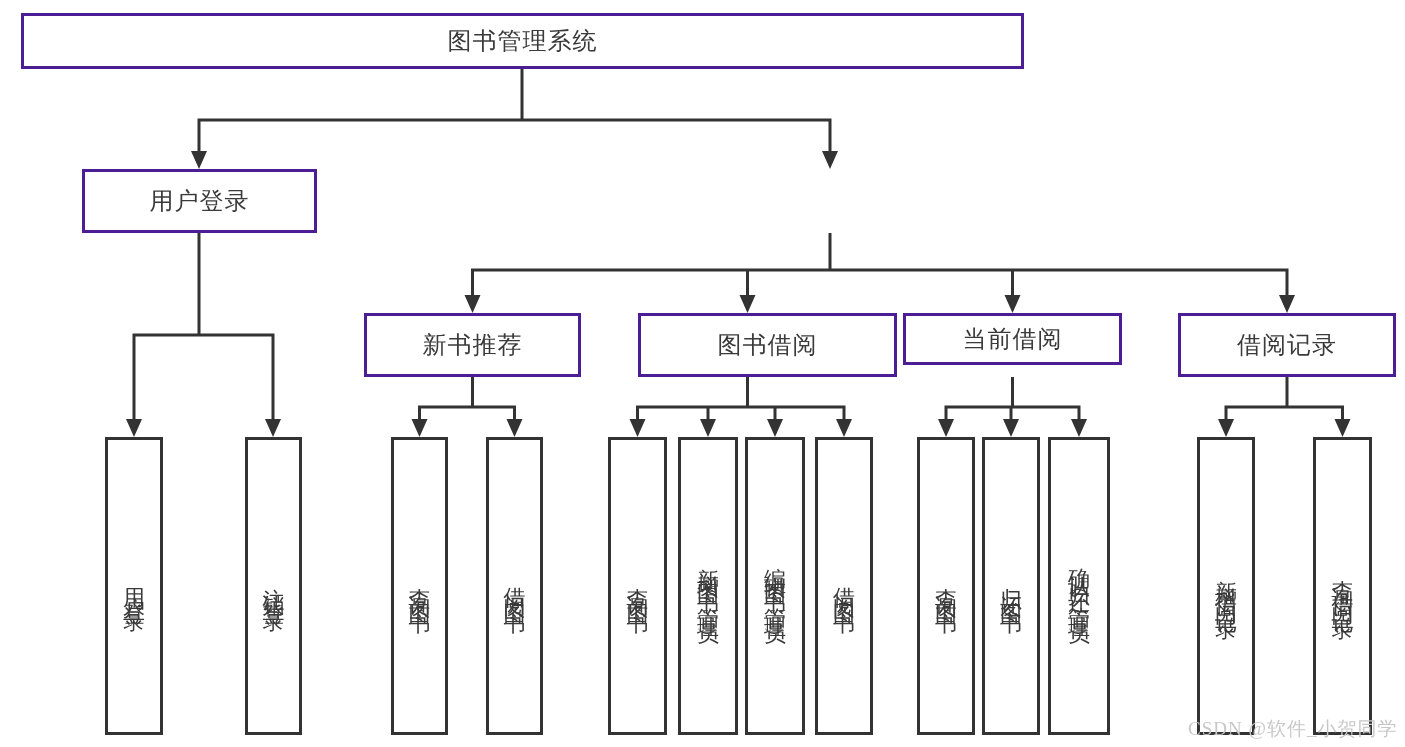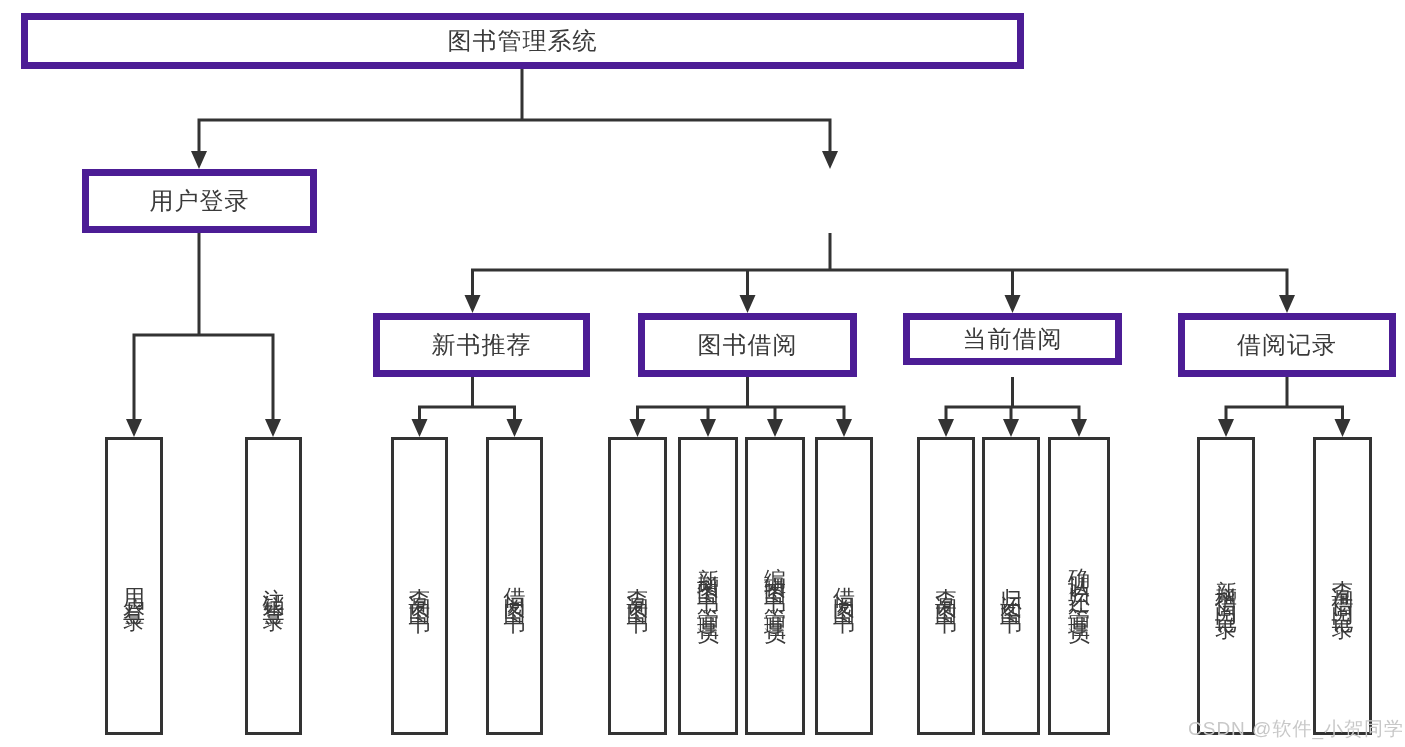--- a/index.html
+++ b/index.html
@@ -18,21 +18,21 @@
   .wires {
     position: absolute;
     left: 0; top: 0;
     width: 1405px;
     height: 747px;
     z-index: 0;
   }
   .box {
     position: absolute;
     box-sizing: border-box;
-    border: 7px solid #4c1d95;
+    border: 3px solid #4c1d95;
     background: #ffffff;
     color: #3a3a3a;
     display: flex;
     align-items: center;
     justify-content: center;
     font-size: 24px;
     z-index: 1;
     letter-spacing: 1px;
   }
   .vbox {
@@ -52,20 +52,21 @@
   }
   .watermark {
     position: absolute;
     left: 1188px;
     top: 716px;
     font-size: 19px;
     color: #c8c8c8;
     white-space: nowrap;
     z-index: 3;
     letter-spacing: 1px;
+    font-family: Liberation Serif, serif;
   }
 </style>
 </head>
 <body>
 
 <div class="canvas">
 
   <svg class="wires" viewBox="0 0 1405 747" xmlns="http://www.w3.org/2000/svg">
     <path fill="none" stroke="#333333" stroke-width="3" d="
       M522 69 V121
@@ -120,22 +121,22 @@
       M1003 419 h16 l-8 18 z
       M1071 419 h16 l-8 18 z
       M1218 419 h16 l-8 18 z
       M1334.5 419 h16 l-8 18 z"></path>
   </svg>
 
   <div class="box" style="left:21px; top:13px; width:1003px; height:56px;">图书管理系统</div>
 
   <div class="box" style="left:82px; top:169px; width:235px; height:64px;">用户登录</div>
 
-  <div class="box" style="left:364px; top:313px; width:217px; height:64px;margin-left:9px;">新书推荐</div>
-  <div class="box" style="left:638px; top:313px; width:219px; height:64px;">图书借阅</div>
+  <div class="box" style="left:364px; top:313px; width:217px; height:64px;">新书推荐</div>
+  <div class="box" style="left:638px; top:313px; width:259px; height:64px;">图书借阅</div>
   <div class="box" style="left:903px; top:313px; width:219px; height:52px;">当前借阅</div>
   <div class="box" style="left:1178px; top:313px; width:218px; height:64px;">借阅记录</div>
 
   <div class="vbox" style="left:105px; top:437px; width:58px; height:298px;">用户登录</div>
   <div class="vbox" style="left:245px; top:437px; width:57px; height:298px;">注销登录</div>
 
   <div class="vbox" style="left:391px; top:437px; width:57px; height:298px;">查询图书</div>
   <div class="vbox" style="left:486px; top:437px; width:57px; height:298px;">借阅图书</div>
 
   <div class="vbox" style="left:608px; top:437px; width:59px; height:298px;">查询图书</div>

